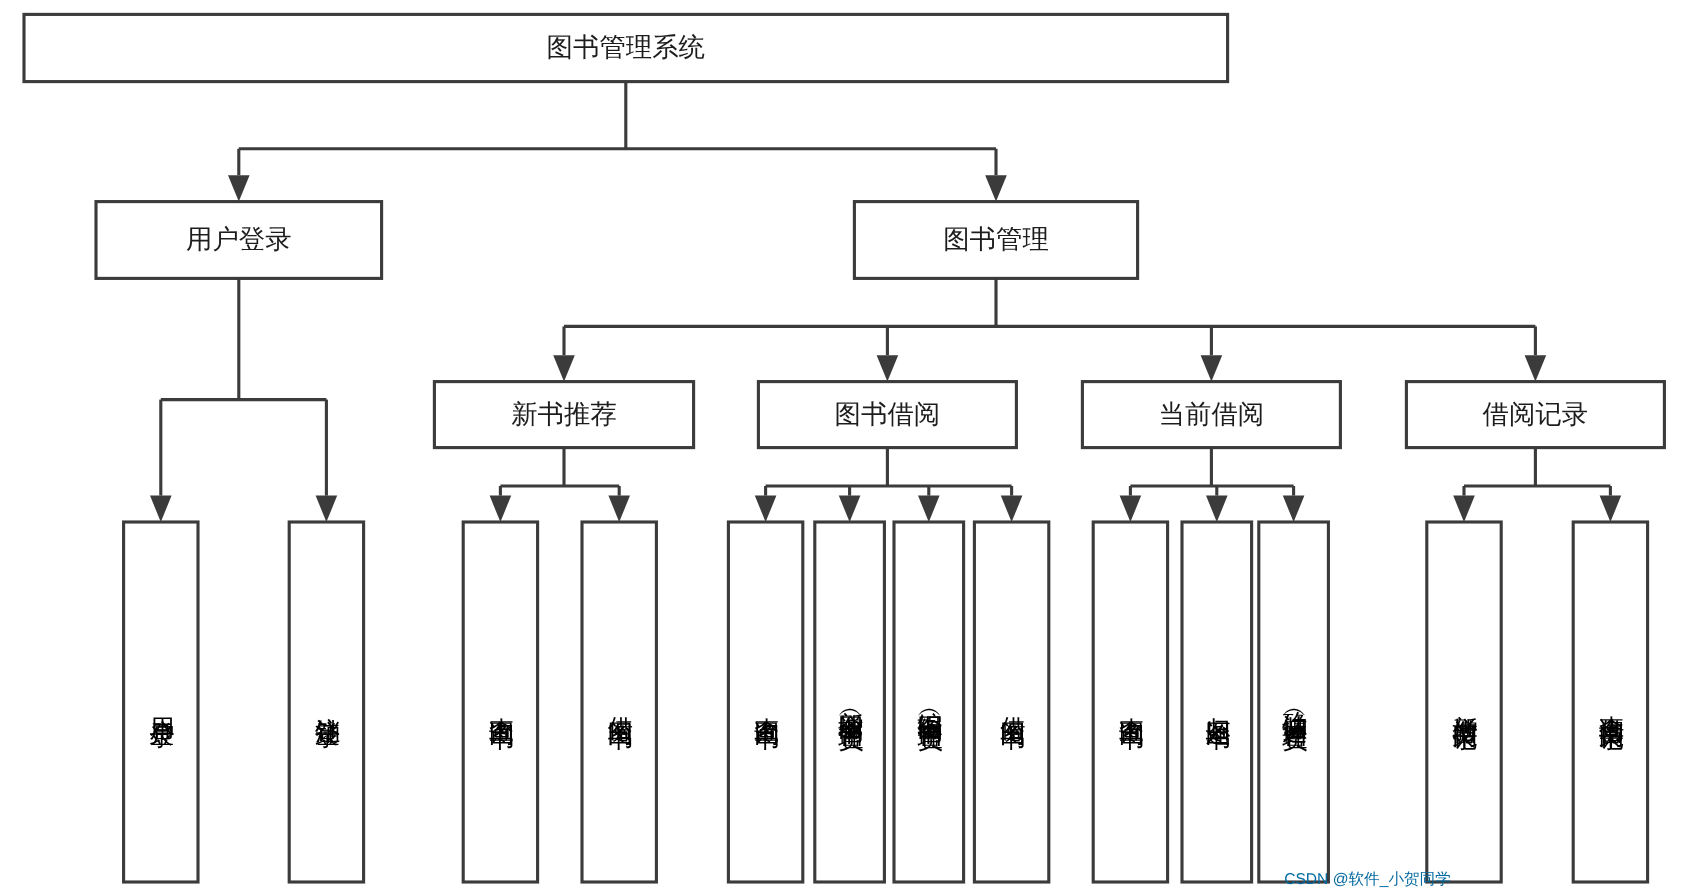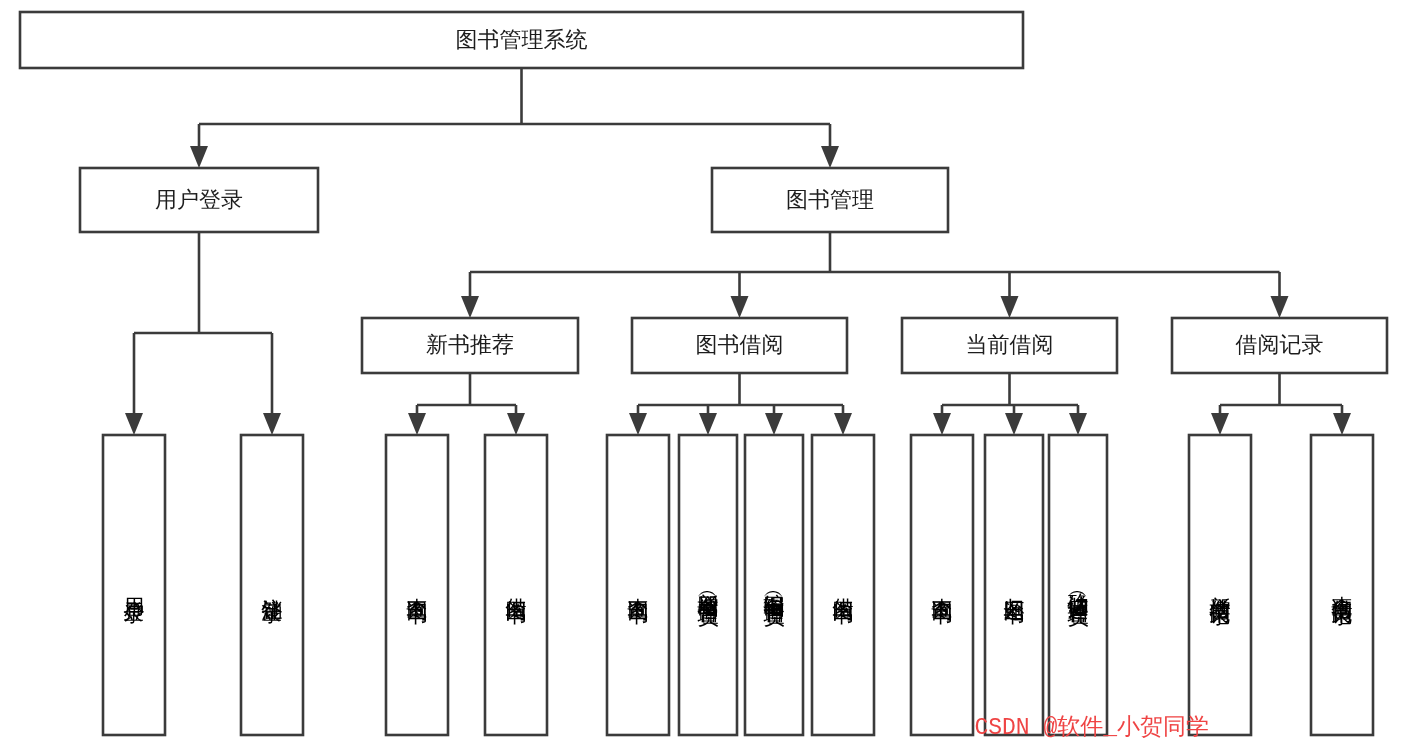--- a/index.html
+++ b/index.html
@@ -54,23 +54,23 @@
     font-size: 21px;
     fill: #1d1d1d;
     writing-mode: vertical-rl;
     text-orientation: upright;
     letter-spacing: 2px;
   }
   .watermark {
     position: absolute;
     right: 10px;
     bottom: 5px;
-    font-family: Liberation Mono, monospace;
-    font-size: 23px;
-    color: #ef4444;
+    font-family: Liberation Sans, sans-serif;
+    font-size: 13px;
+    color: #0369a1;
     white-space: nowrap;
     user-select: none;
   }
 </style>
 </head>
 <body>
 
 <div id="diagram-root">
   <svg class="flow" viewBox="0 0 1405 747">
     <defs>

